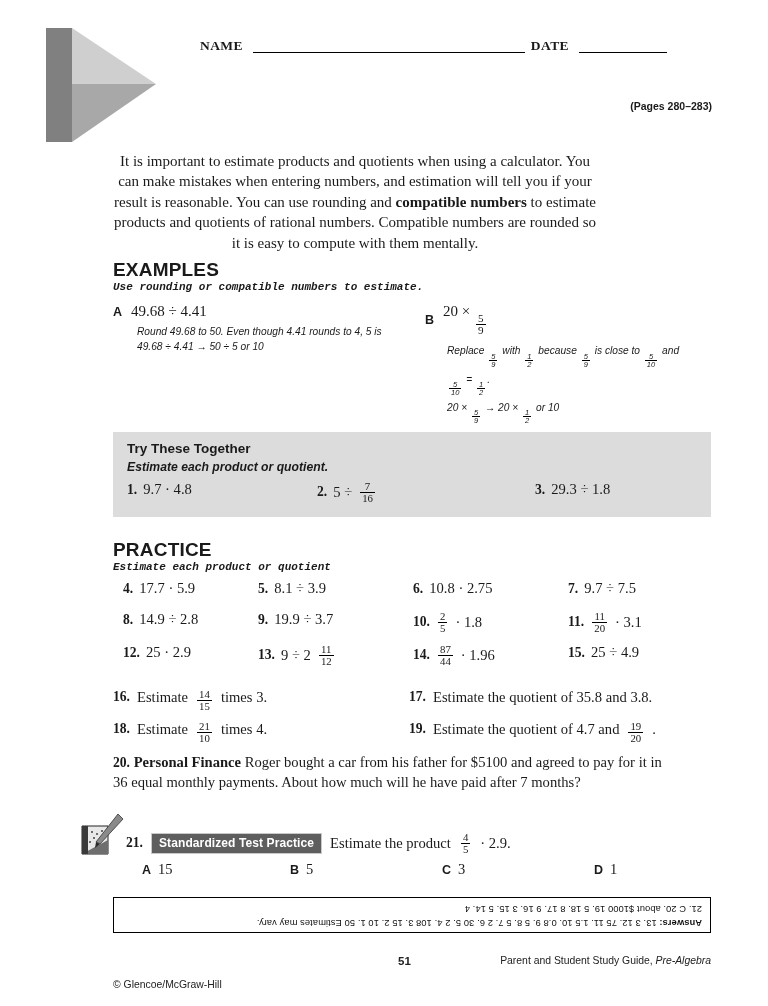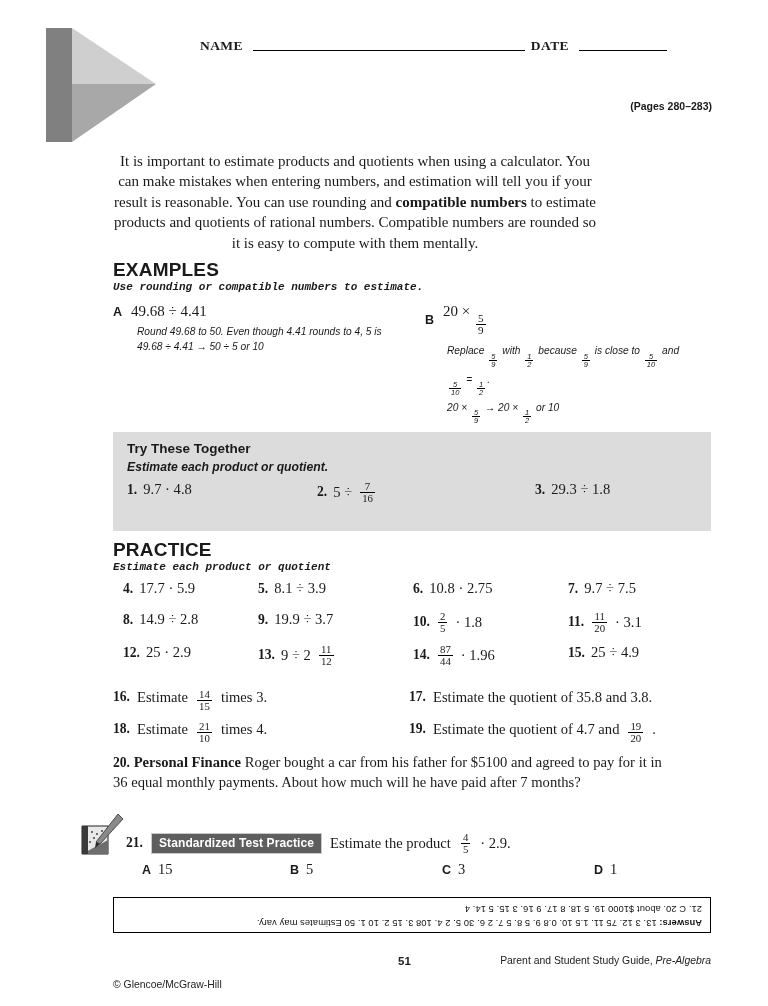--- a/index.html
+++ b/index.html
@@ -12,21 +12,21 @@
     position:relative;
     overflow:hidden;
   }
   .page { position:relative; width:768px; height:1006px; padding:0; }
 
   
   .logo { position:absolute; left:42px; top:26px; width:118px; height:118px; }
 
   .header-lines {
     position:absolute; left:200px; top:38px; width:515px;
-    display:flex; align-items:flex-start; gap:6px;
+    display:flex; align-items:center; gap:6px;
     font-family:"Liberation Serif", serif;
   }
   .hdr-label { font-weight:bold; font-size:13.5px; letter-spacing:.4px; white-space:nowrap; }
   .rule { border-bottom:1.6px solid #000; flex:0 0 auto; height:13px; }
   .rule.name { width:272px; margin-left:4px; }
   .rule.date { width:88px; margin-left:4px; }
 
   .title-row { position:absolute; left:152px; top:62px; width:600px; display:flex; align-items:baseline; gap:14px; }
   .lesson-num { font-size:27px; font-weight:bold; font-family:"Liberation Serif", serif; letter-spacing:-0.5px;}
   .lesson-title { font-size:27px; font-weight:bold; font-family:"Liberation Serif", serif; letter-spacing:-0.2px; }
@@ -66,21 +66,21 @@
 
   
   .frac { display:inline-flex; flex-direction:column; align-items:center;
           vertical-align:-0.42em; line-height:1; margin:0 2px; }
   .frac .num { display:block; padding:0 2px; font-size:0.74em; }
   .frac .den { display:block; padding:0 2px; font-size:0.74em; border-top:1px solid #000; }
   .frac.sm { vertical-align:-0.40em; }
 
   
   .graybox {
-    position:absolute; left:113px; top:432px; width:598px; height:99px;
+    position:absolute; left:113px; top:432px; width:598px; height:85px;
     background:#dcdcdc; padding:9px 0 0 14px;
   }
   .graybox .tt-title {
     font-family:"Liberation Sans", sans-serif; font-weight:bold; font-size:13.5px;
   }
   .graybox .tt-sub {
     font-family:"Liberation Sans", sans-serif; font-weight:bold; font-style:italic; font-size:12.2px;
     margin-top:4px;
   }
   .tt-items { position:relative; margin-top:7px; height:34px; }

